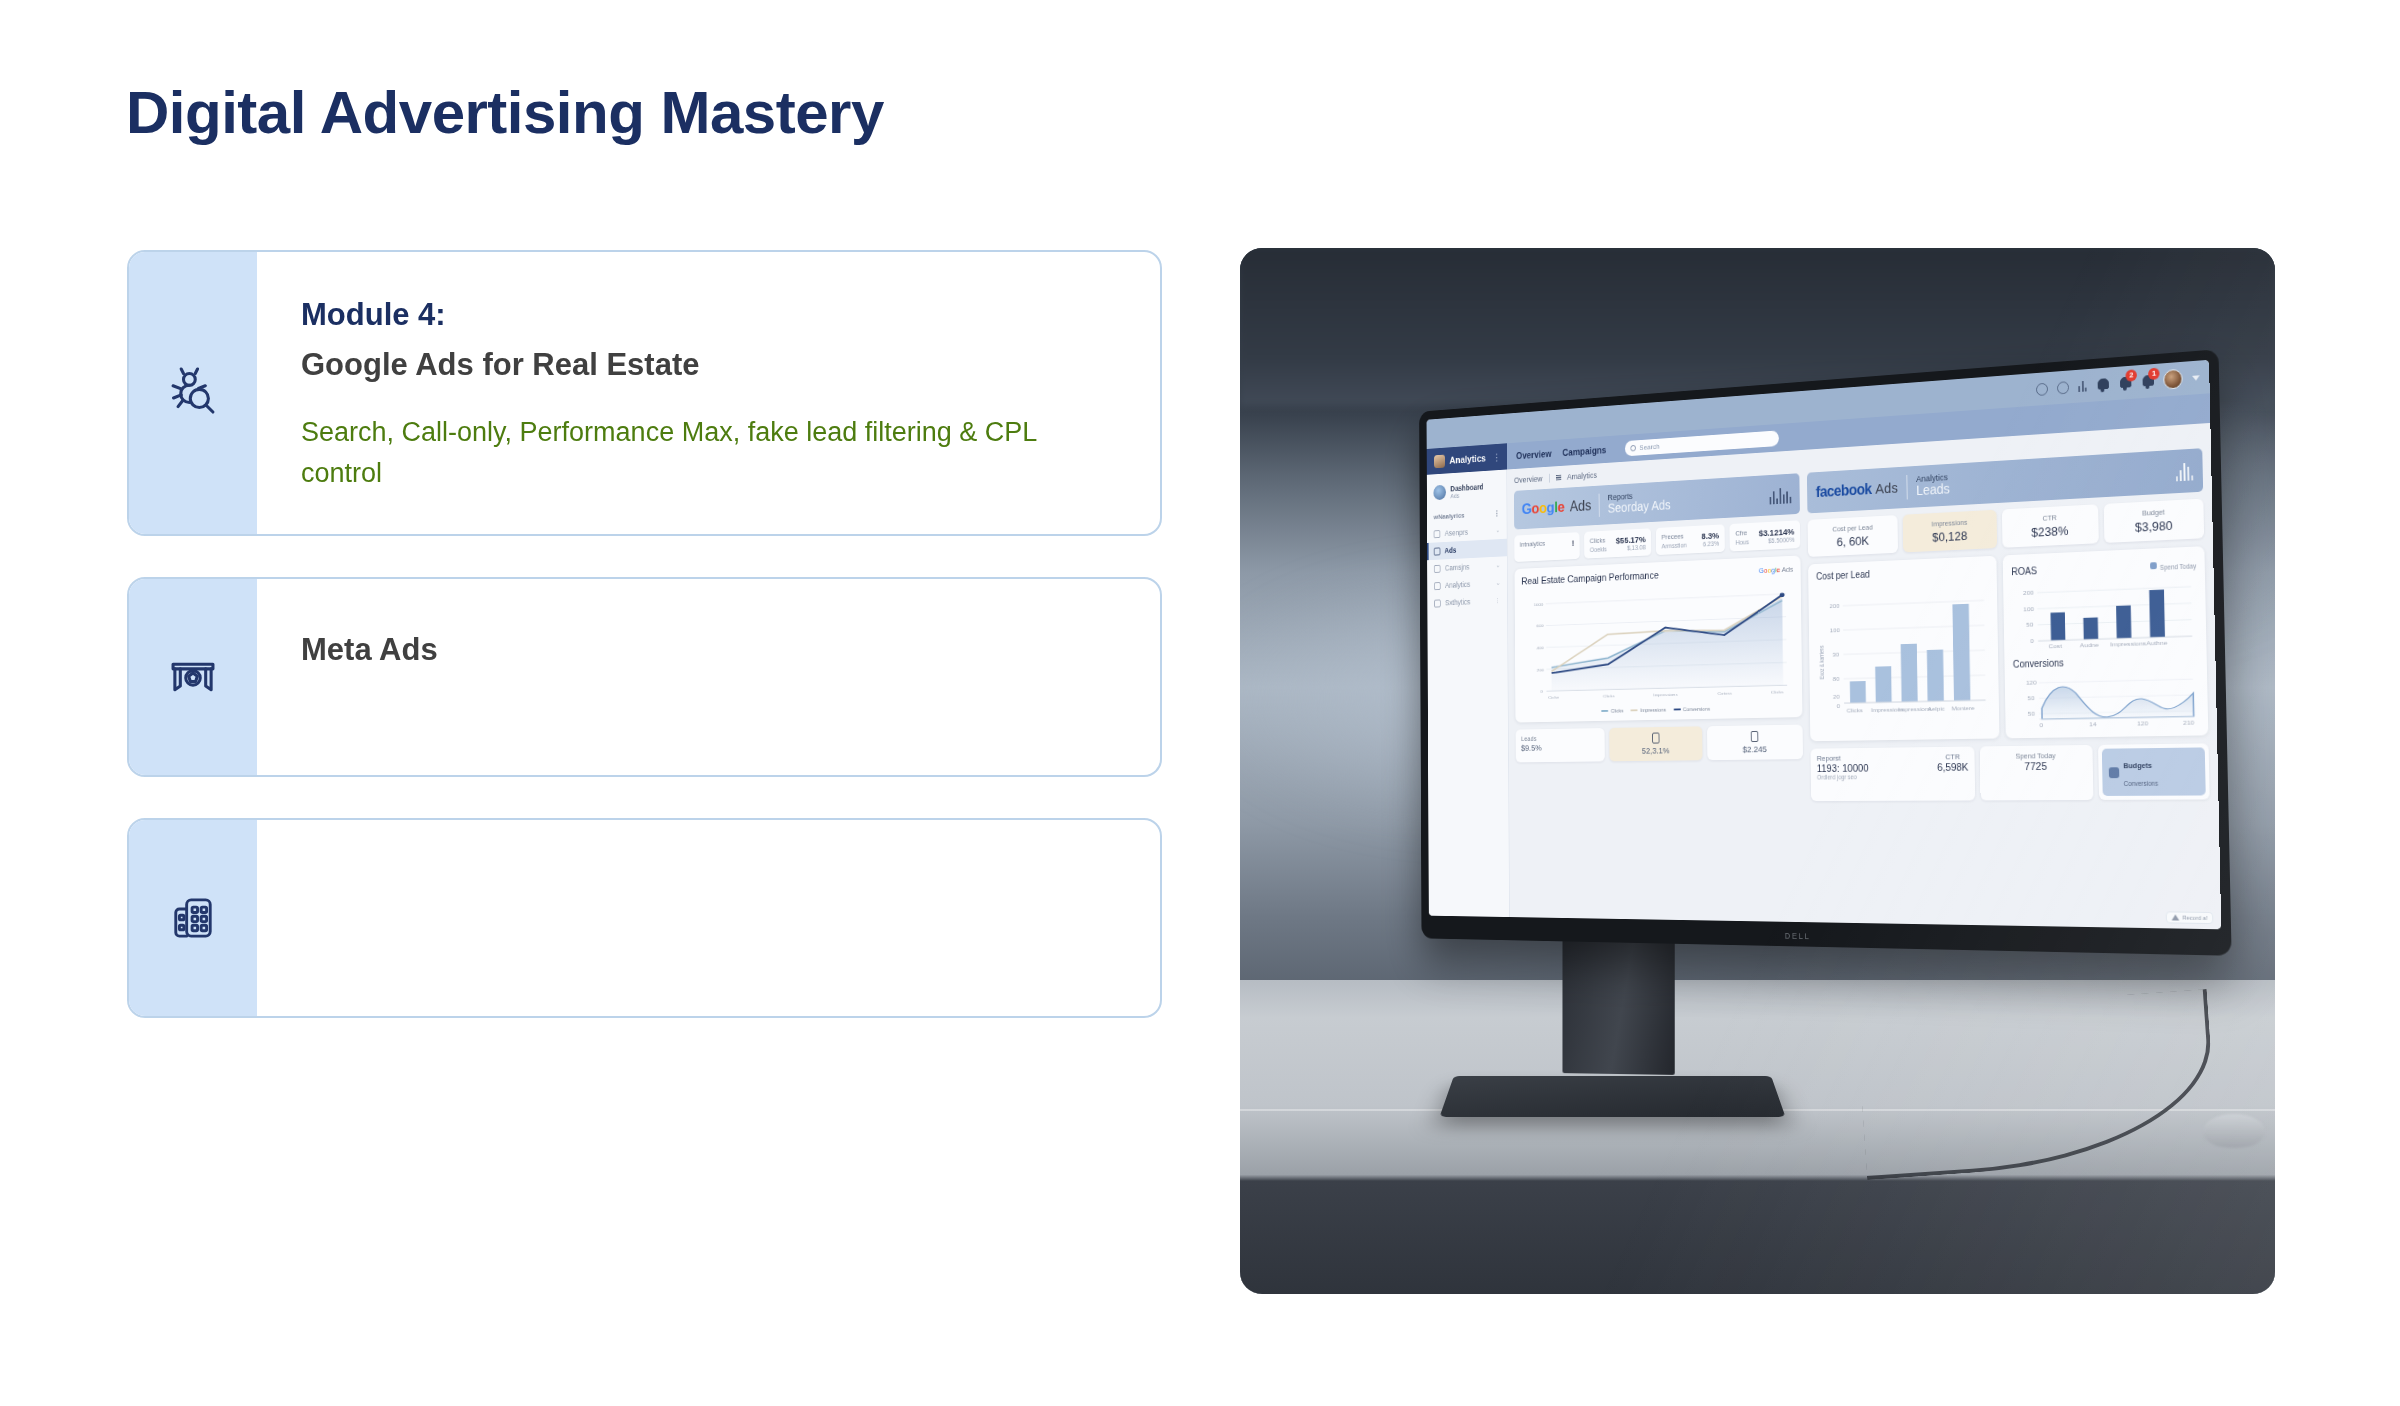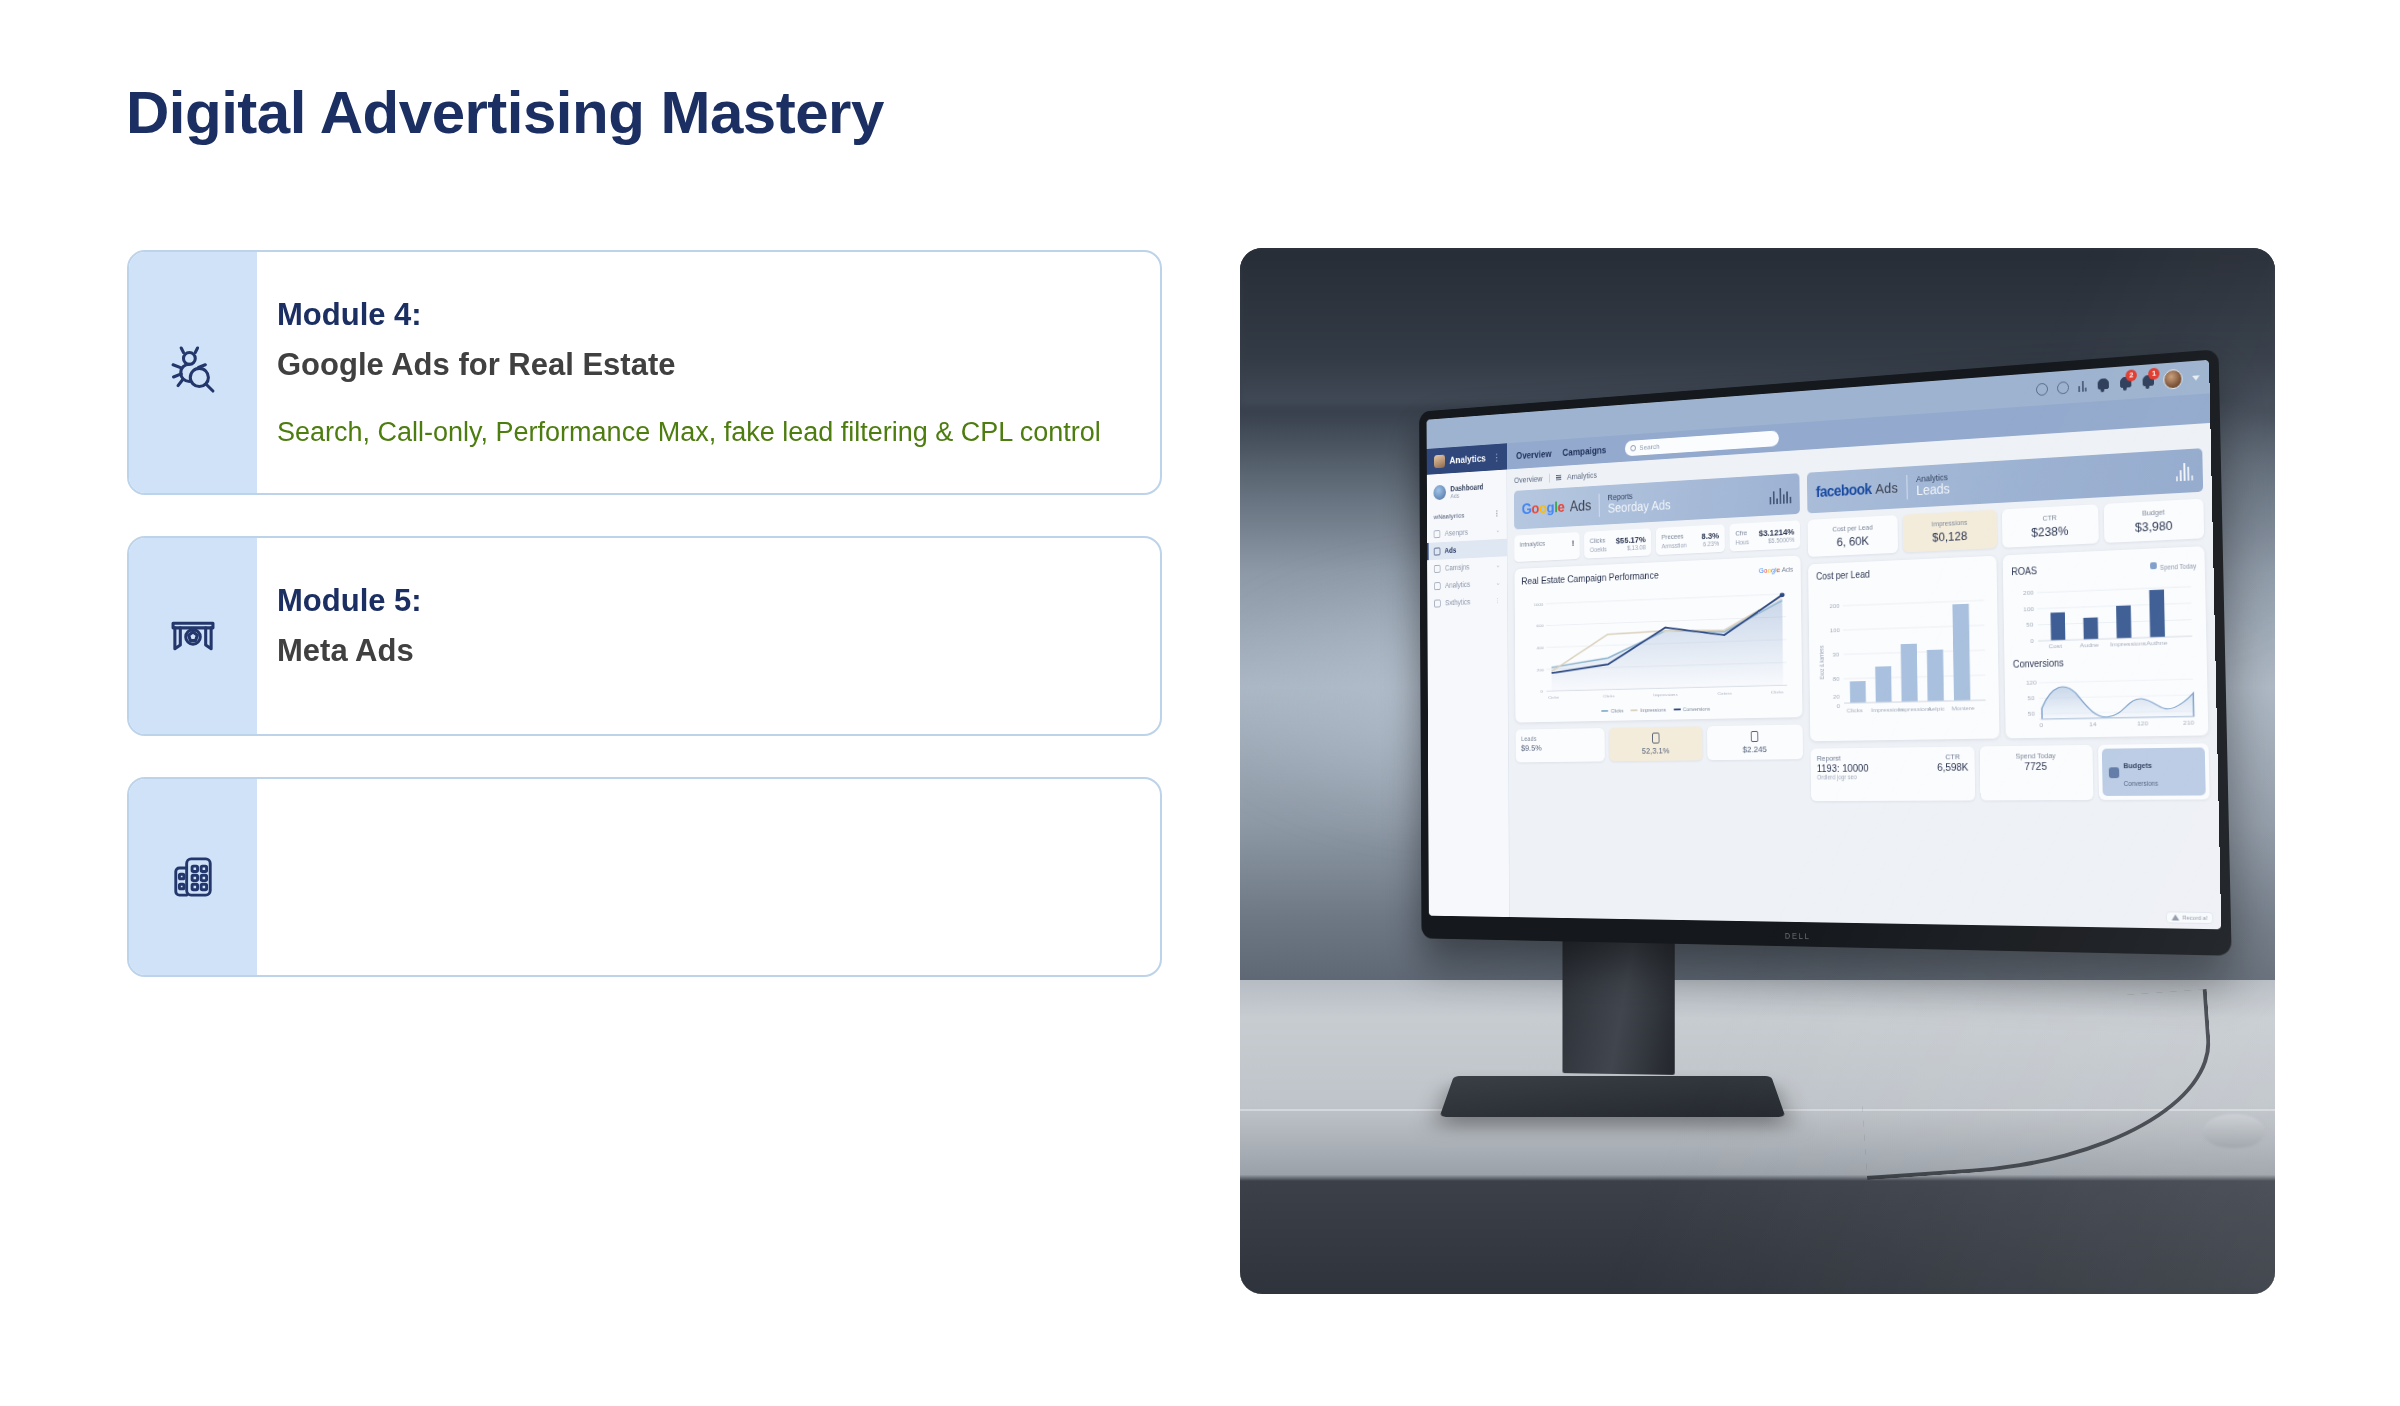--- a/index.html
+++ b/index.html
@@ -62,21 +62,21 @@
   }
 
   .module-accent svg {
     width: 58px;
     height: 58px;
     display: block;
   }
 
   .module-body {
     flex: 1 1 auto;
-    padding: 42px 46px 40px 20px;
+    padding: 42px 46px 40px 44px;
   }
 
   .module-kicker {
     font-size: 31px;
     font-weight: 700;
     color: #1b2f62;
     line-height: 1.35;
   }
 
   .module-name {
@@ -409,21 +409,20 @@
     <div class="module-card">
       <div class="module-accent">
         <svg viewBox="0 0 64 64" fill="none" stroke="#23376c" stroke-width="3.4" stroke-linecap="round" stroke-linejoin="round">
           <path d="M10 18h44v5H10z"></path>
           <path d="M12 23v23l6-4V23M52 23v23l-6-4V23"></path>
           <circle cx="32" cy="33" r="8"></circle>
           <path d="M32 27.5l4.8 3.6-1.9 5.9h-5.8l-1.9-5.9z"></path>
         </svg>
       </div>
       <div class="module-body">
-        <div class="module-kicker">Module 5:</div>
         <div class="module-name">Meta Ads</div>
       </div>
     </div>
 
     <div class="module-card">
       <div class="module-accent">
         <svg viewBox="0 0 64 64" fill="none" stroke="#23376c" stroke-width="3.2" stroke-linecap="round" stroke-linejoin="round">
           <rect x="25" y="12" width="26" height="40" rx="5"></rect>
           <path d="M25 22H17a4 4 0 0 0-4 4v22a4 4 0 0 0 4 4h8"></path>
           <rect x="31" y="20" width="6" height="6" rx="1.4"></rect>

